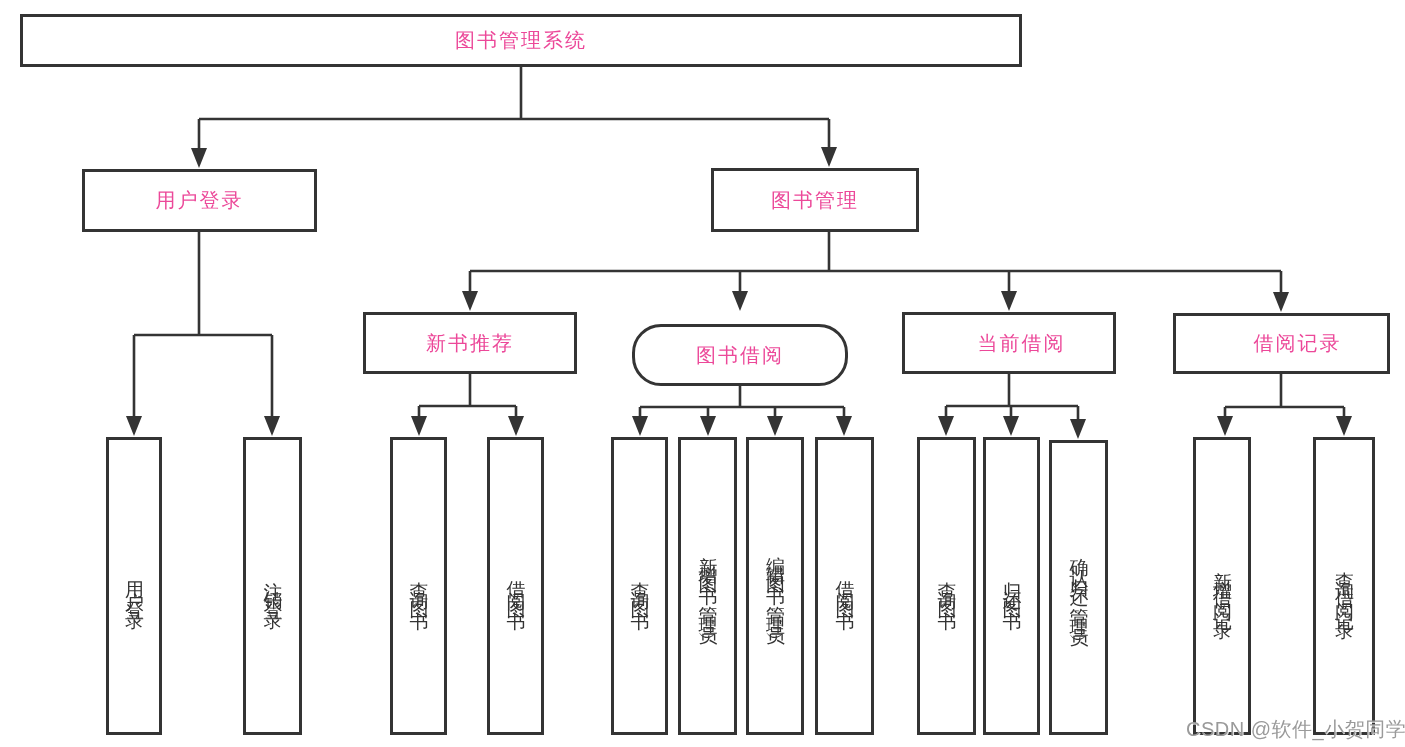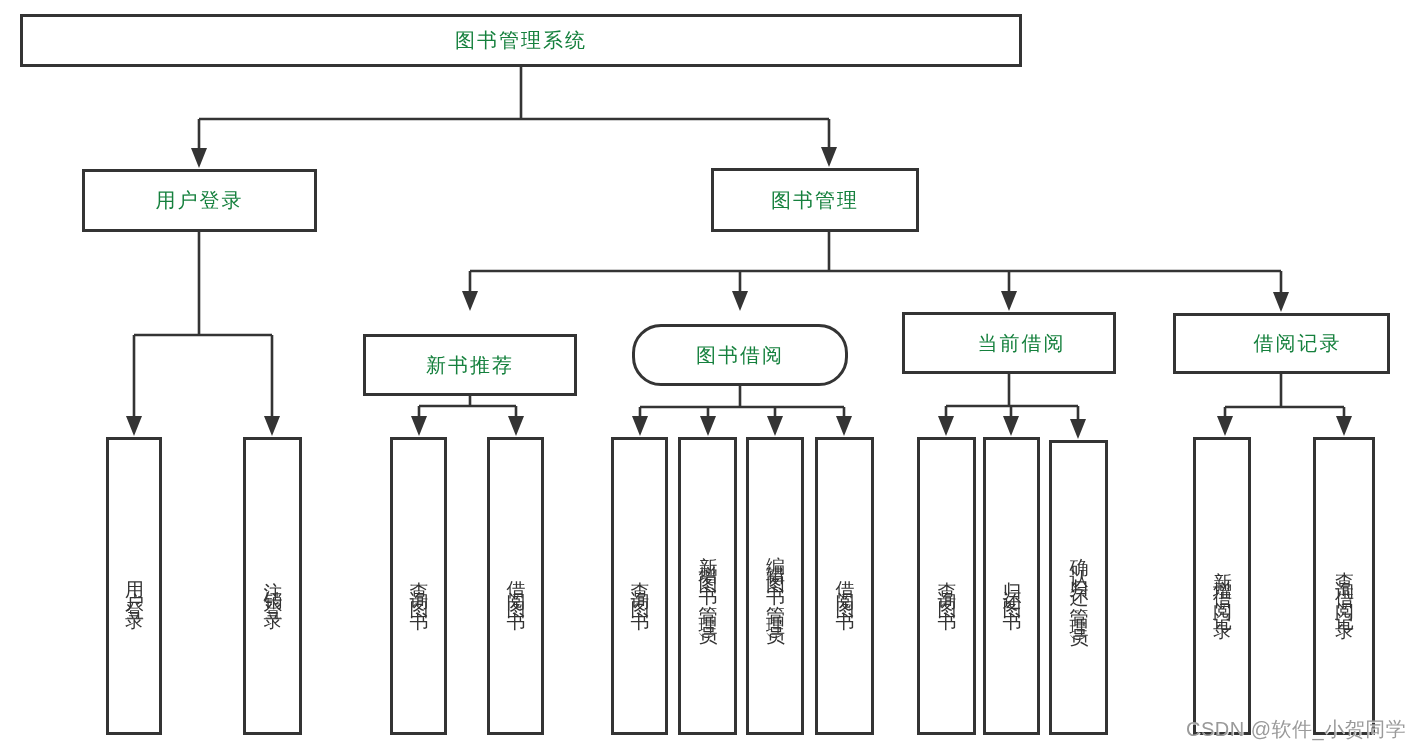--- a/index.html
+++ b/index.html
@@ -17,40 +17,40 @@
     box-sizing: border-box;
     border: 3px solid #343434;
     background: #ffffff;
     display: flex;
     align-items: center;
     justify-content: center;
     z-index: 2;
   }
   .box span {
     font-size: 20px;
-    color: #15803d;
+    color: #ec4899;
     letter-spacing: 2px;
     white-space: nowrap;
   }
   .leaf span {
     writing-mode: vertical-rl;
     text-orientation: mixed;
     font-size: 19px;
     color: #333333;
     letter-spacing: 10px;
     line-height: 1.1;
     white-space: nowrap;
   }
   
   #root   { left: 20px;  top: 14px;  width: 1002px; height: 53px; }
   
   #b-user { left: 82px;  top: 169px; width: 235px; height: 63px; }
   #b-mgmt { left: 711px; top: 168px; width: 208px; height: 64px; }
   
-  #b-l3-0 { left: 363px;  top: 312px; width: 214px; height: 62px; margin-top: 22px; }
+  #b-l3-0 { left: 363px;  top: 312px; width: 214px; height: 62px; }
   #b-l3-1 { left: 632px;  top: 324px; width: 216px; height: 62px; border-radius: 29px; }
   #b-l3-2 { left: 902px;  top: 312px; width: 214px; height: 62px; padding-left: 25px; }
   #b-l3-3 { left: 1173px; top: 313px; width: 217px; height: 61px; padding-left: 32px; }
   
   .leaf   { top: 437px; height: 298px; }
   #lf-0-0 { left: 106px;  width: 56px; }
   #lf-0-1 { left: 243px;  width: 59px; }
   #lf-1-0 { left: 390px;  width: 57px; }
   #lf-1-1 { left: 487px;  width: 57px; }
   #lf-2-0 { left: 611px;  width: 57px; }

